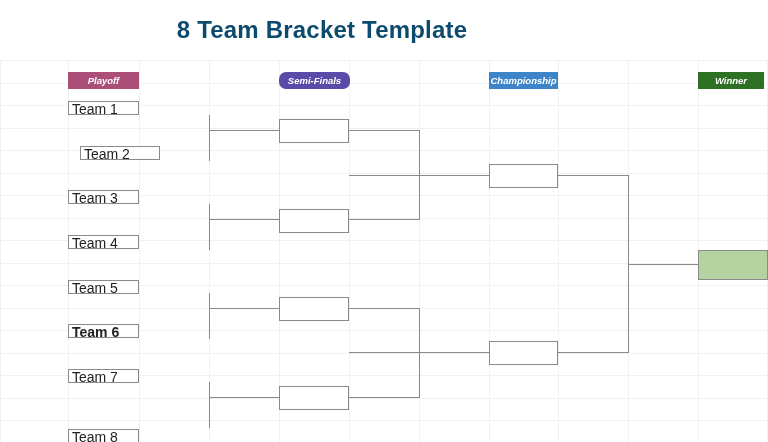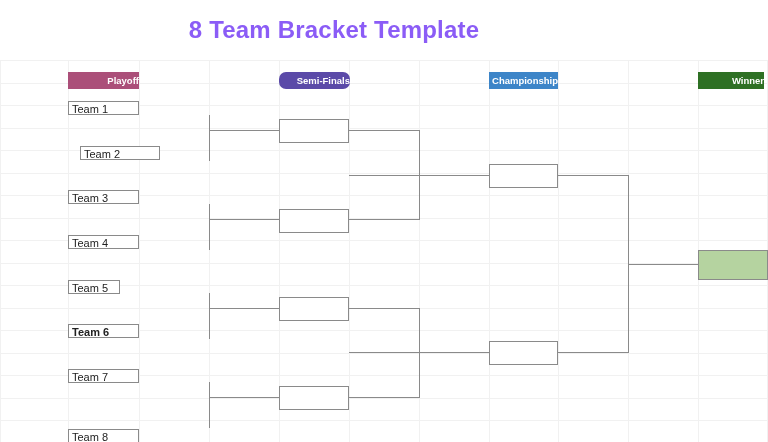--- a/index.html
+++ b/index.html
@@ -16,27 +16,27 @@
   #page {
     position: relative;
     width: 768px;
     height: 442px;
     background: #ffffff;
   }
 
   
   #title {
     position: absolute;
-    left: 12px;
+    left: 0;
     top: 13px;
     width: 644px;
     text-align: center;
     font-size: 24px;
     font-weight: bold;
-    color: #8b5cf6;
+    color: #0c4a6e;
     letter-spacing: 0.2px;
     line-height: 34px;
   }
 
   
   #grid-area {
     position: absolute;
     left: 0;
     top: 60px;
     width: 768px;
@@ -56,44 +56,45 @@
     width: 1px;
     height: 382px;
     background: #f1f1f1;
   }
 
   
   .round-label {
     position: absolute;
     height: 17px;
     line-height: 17px;
-    text-align: right;
+    text-align: center;
     font-size: 9.5px;
     font-weight: bold;
     color: #ffffff;
     box-sizing: border-box;
     white-space: nowrap;
     overflow: hidden;
+    font-style: italic;
   }
 
   
   .slot {
     position: absolute;
     box-sizing: border-box;
     border: 1px solid #8a8a8a;
     background: #ffffff;
   }
   .slot.team {
     border-width: 1px;
   }
   .team-name {
     position: absolute;
     left: 3px;
     top: 1px;
-    font-size: 11px;
+    font-size: 14px;
     color: #222222;
     line-height: 13px;
     white-space: nowrap;
   }
   .slot.winner-box {
     background: #b5d3a0;
     border: 1px solid #8a8a8a;
   }
 
   
@@ -184,21 +185,21 @@
         </div>
         <div class="slot team" style="left: 80px; top: 86px; width: 80px; height: 14px;">
           <span class="team-name">Team 2</span>
         </div>
         <div class="slot team" style="left: 68px; top: 130px; width: 71px; height: 14px;">
           <span class="team-name">Team 3</span>
         </div>
         <div class="slot team" style="left: 68px; top: 175px; width: 71px; height: 14px; padding-left: 22px;">
           <span class="team-name">Team 4</span>
         </div>
-        <div class="slot team" style="left: 68px; top: 220px; width: 52px; height: 14px;">
+        <div class="slot team" style="left: 68px; top: 220px; width: 71px; height: 14px;">
           <span class="team-name">Team 5</span>
         </div>
         <div class="slot team" style="left: 68px; top: 264px; width: 71px; height: 14px; font-weight: bold;">
           <span class="team-name">Team 6</span>
         </div>
         <div class="slot team" style="left: 68px; top: 309px; width: 71px; height: 14px;">
           <span class="team-name">Team 7</span>
         </div>
         <div class="slot team" style="left: 68px; top: 369px; width: 71px; height: 14px;">
           <span class="team-name">Team 8</span>

